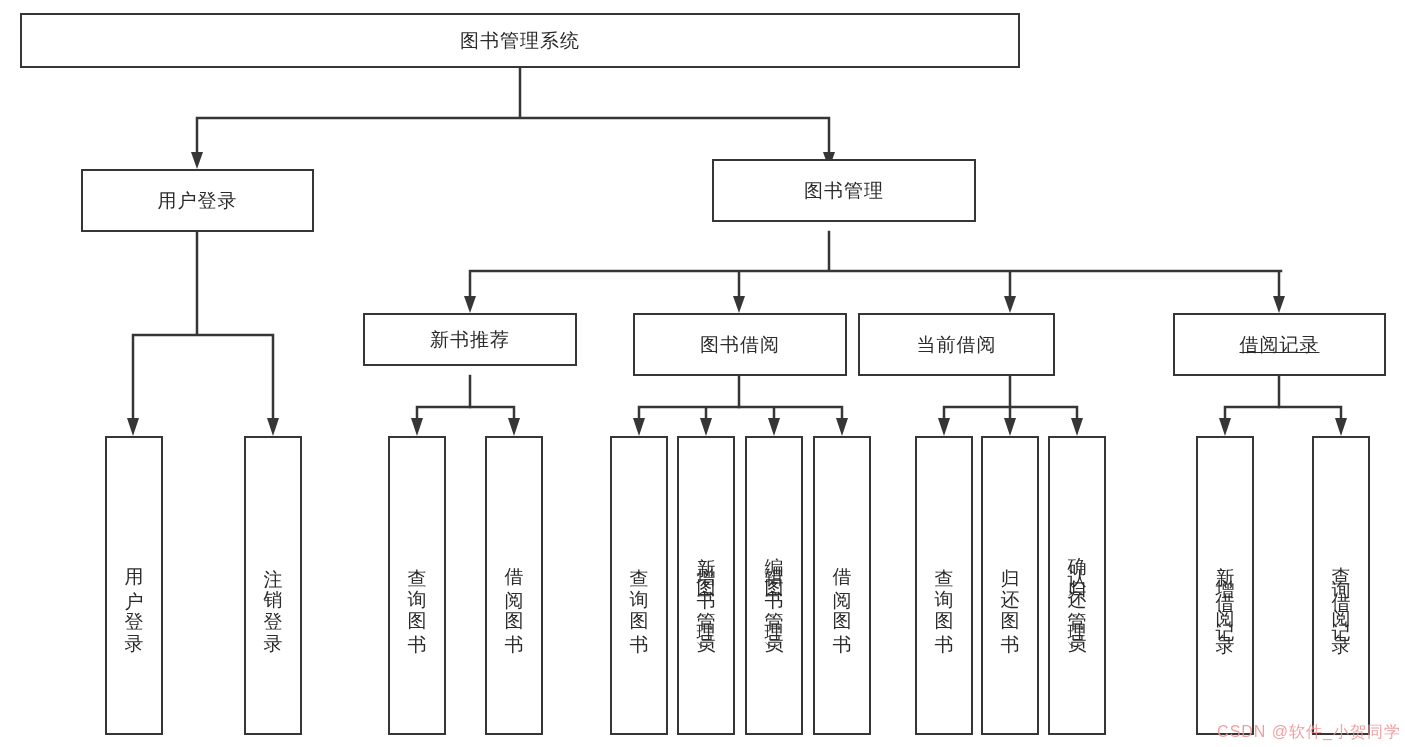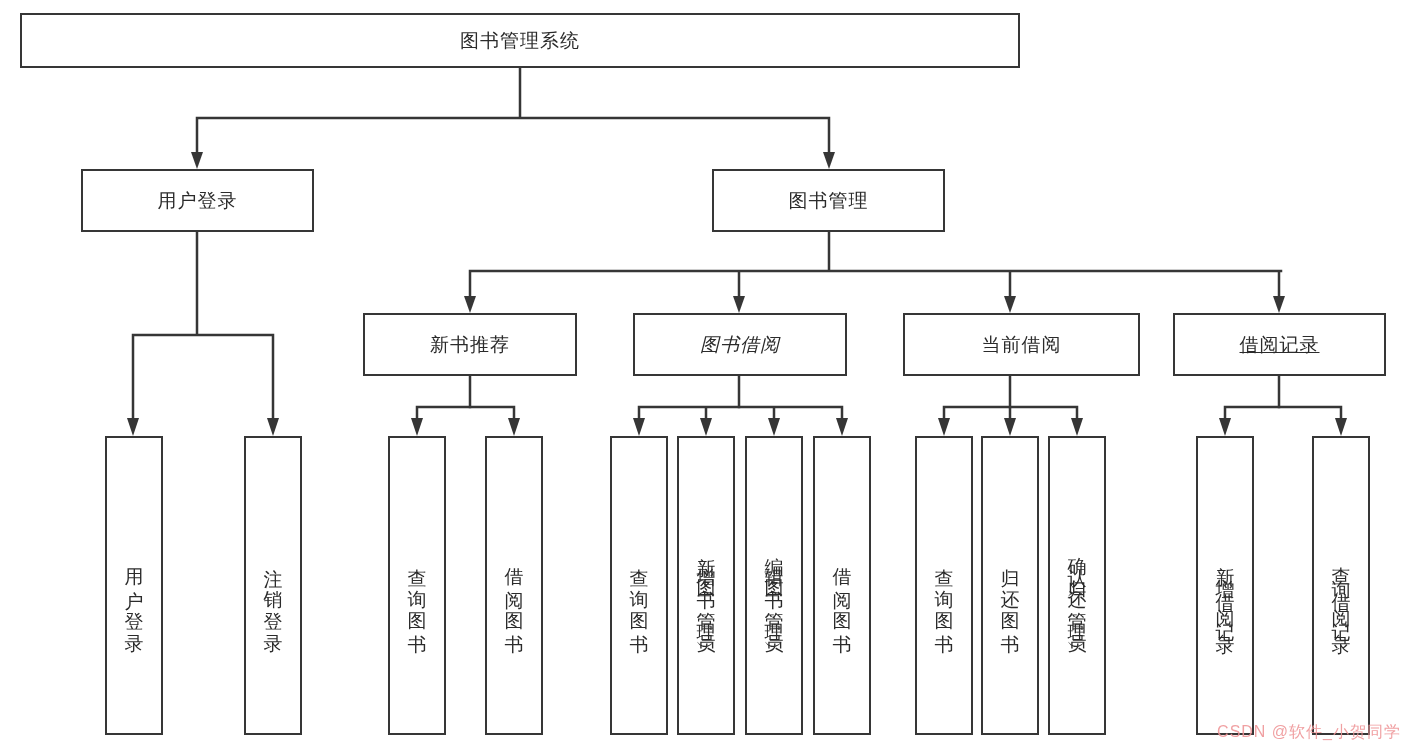--- a/index.html
+++ b/index.html
@@ -98,31 +98,31 @@
     </g>
   </svg>
 
   <div class="node" style="left:20px; top:13px; width:1000px; height:55px;">
     <span>图书管理系统</span>
   </div>
 
   <div class="node" style="left:81px; top:169px; width:233px; height:63px;">
     <span>用户登录</span>
   </div>
-  <div class="node" style="left:712px; top:169px; width:233px; height:63px;">
+  <div class="node" style="left:712px; top:159px; width:264px; height:63px;">
     <span>图书管理</span>
   </div>
 
-  <div class="node" style="left:363px; top:313px; width:214px; height:63px;">
+  <div class="node" style="left:363px; top:313px; width:214px; height:53px;">
     <span>新书推荐</span>
   </div>
-  <div class="node" style="left:633px; top:313px; width:214px; height:63px;font-style:italic;">
+  <div class="node" style="left:633px; top:313px; width:214px; height:63px;">
     <span>图书借阅</span>
   </div>
-  <div class="node" style="left:903px; top:313px; width:237px; height:63px;">
+  <div class="node" style="left:858px; top:313px; width:197px; height:63px;">
     <span>当前借阅</span>
   </div>
   <div class="node" style="left:1173px; top:313px; width:213px; height:63px;text-decoration:underline;">
     <span>借阅记录</span>
   </div>
 
   <div class="node leaf" style="left:105px; top:436px; width:58px; height:299px;">
     <span class="vt vt-4">用户登录</span>
   </div>
   <div class="node leaf" style="left:244px; top:436px; width:58px; height:299px;">

